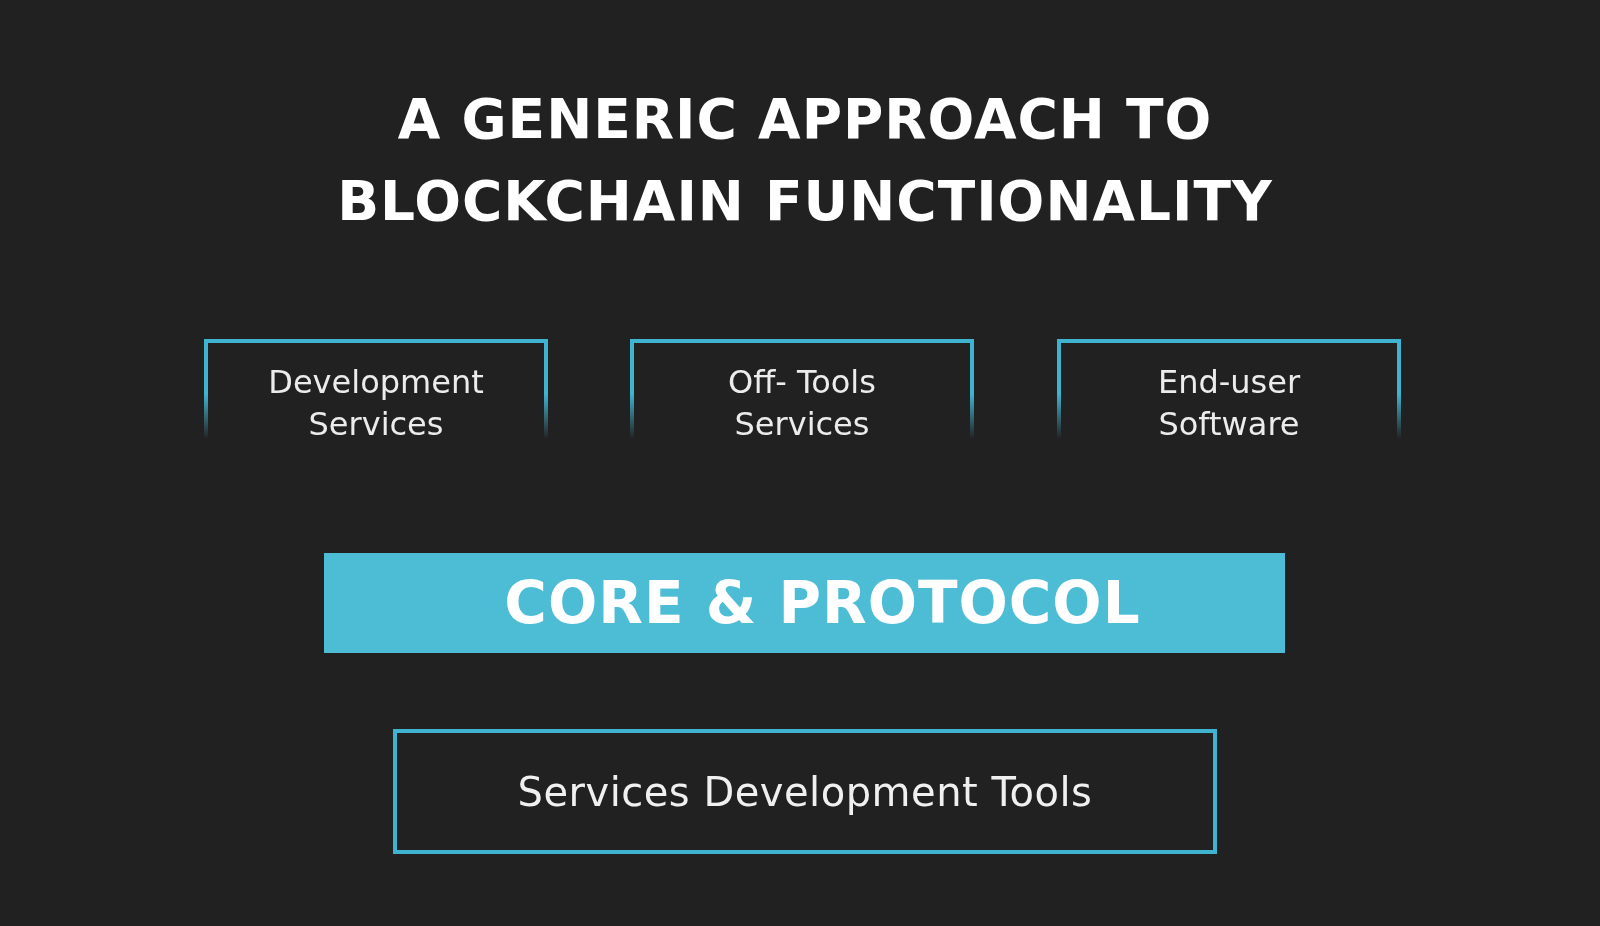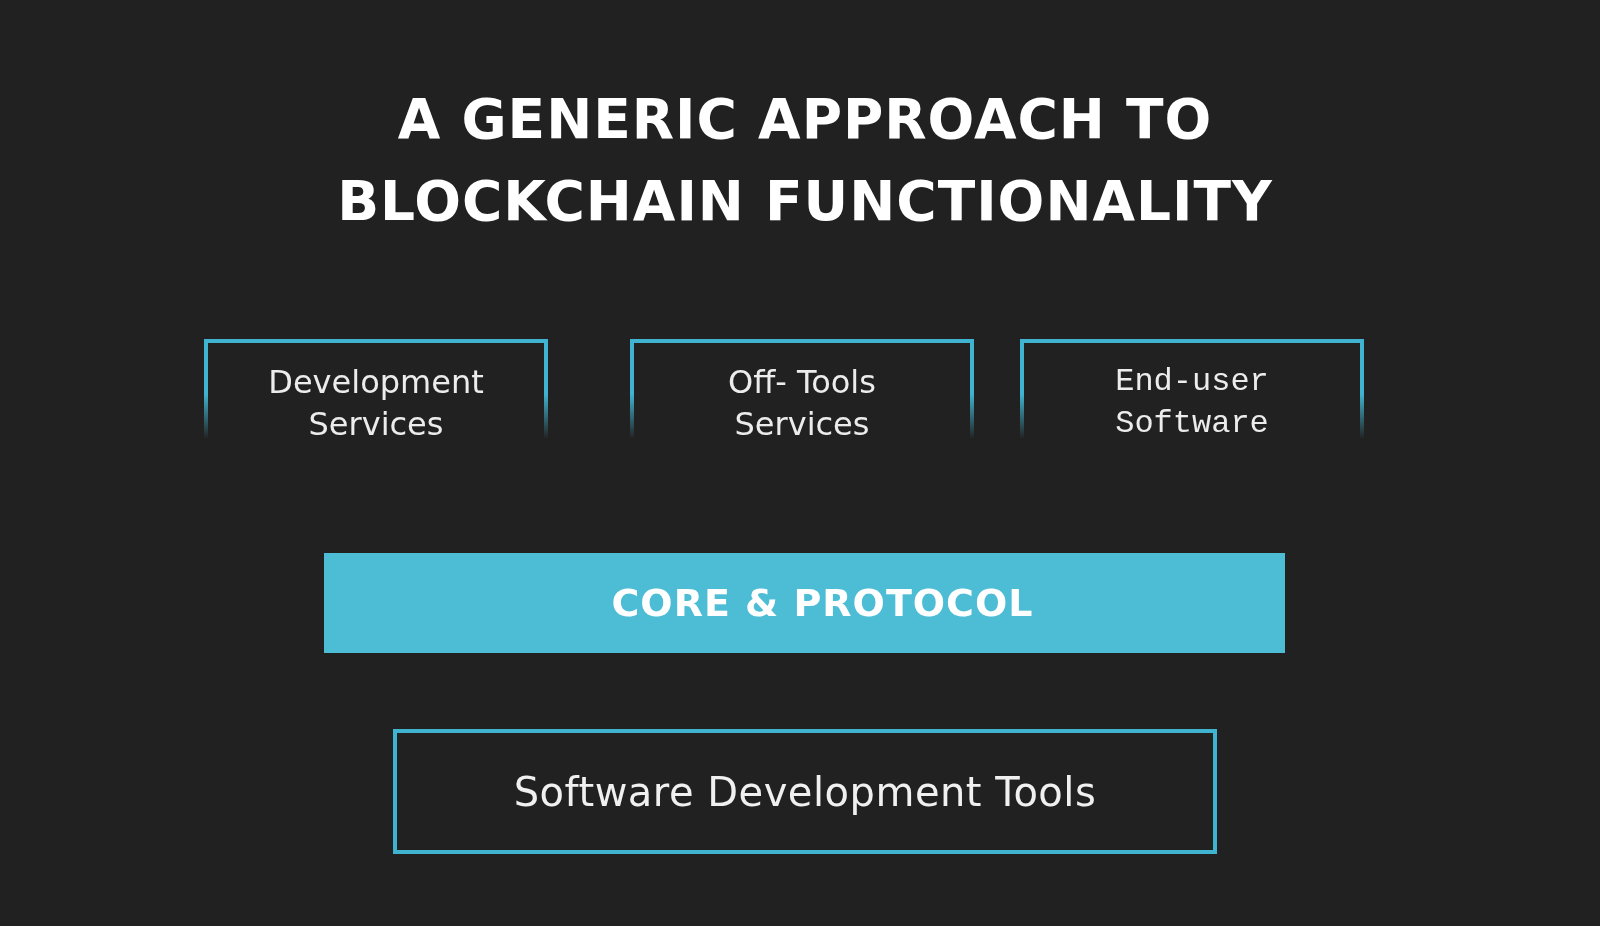--- a/index.html
+++ b/index.html
@@ -5,21 +5,21 @@
   html,body{margin:0;padding:0;}
   body{width:1600px;height:926px;background:#222121;position:relative;overflow:hidden;font-family:"DejaVu Sans","Liberation Sans",sans-serif;color:#f2f2f2;}
   .title{position:absolute;left:0;top:78px;width:1610px;text-align:center;font-weight:bold;font-size:55px;line-height:82px;letter-spacing:1px;color:#ffffff;}
   .title div{white-space:nowrap;}
   .svc{position:absolute;top:339px;width:344px;height:100px;box-sizing:border-box;border-top:4px solid #3fb3cf;}
   .svc::before,.svc::after{content:"";position:absolute;top:-4px;width:4px;height:100px;background:linear-gradient(#3fb3cf 0%,#3fb3cf 55%,rgba(63,179,207,0) 100%);}
   .svc::before{left:0;}
   .svc::after{right:0;}
   .svc-label{position:absolute;left:0;right:0;top:18px;text-align:center;font-size:32px;line-height:42px;color:#ececec;}
   .core{position:absolute;left:324px;top:553px;width:961px;height:100px;background:#4dbdd6;display:flex;align-items:center;justify-content:center;}
-  .core-label{font-weight:bold;font-size:38px;color:#ffffff;letter-spacing:1px;margin-left:36px;}
+  .core-label{font-weight:bold;font-size:58px;color:#ffffff;letter-spacing:1px;margin-left:36px;}
   .sdt{position:absolute;left:393px;top:729px;width:824px;height:125px;box-sizing:border-box;border:4px solid #3fb3cf;display:flex;align-items:center;justify-content:center;}
   .sdt-label{font-size:40px;color:#f0f0f0;letter-spacing:0.5px;}
 </style>
 </head>
 <body>
 
 <div class="title">
   <div>A GENERIC APPROACH TO</div>
   <div>BLOCKCHAIN FUNCTIONALITY</div>
 </div>
@@ -31,26 +31,26 @@
   </div>
 </div>
 
 <div class="svc" style="left:630px;">
   <div class="svc-label">
     <div>Off- Tools</div>
     <div>Services</div>
   </div>
 </div>
 
-<div class="svc" style="left:1020px;font-family:Liberation Mono, monospace;">
+<div class="svc" style="left:1057px;">
   <div class="svc-label">
     <div>End-user</div>
     <div>Software</div>
   </div>
 </div>
 
 <div class="core">
   <span class="core-label">CORE &amp; PROTOCOL</span>
 </div>
 
 <div class="sdt">
-  <span class="sdt-label">Software Development Tools</span>
+  <span class="sdt-label">Services Development Tools</span>
 </div>
 
 </body></html>

